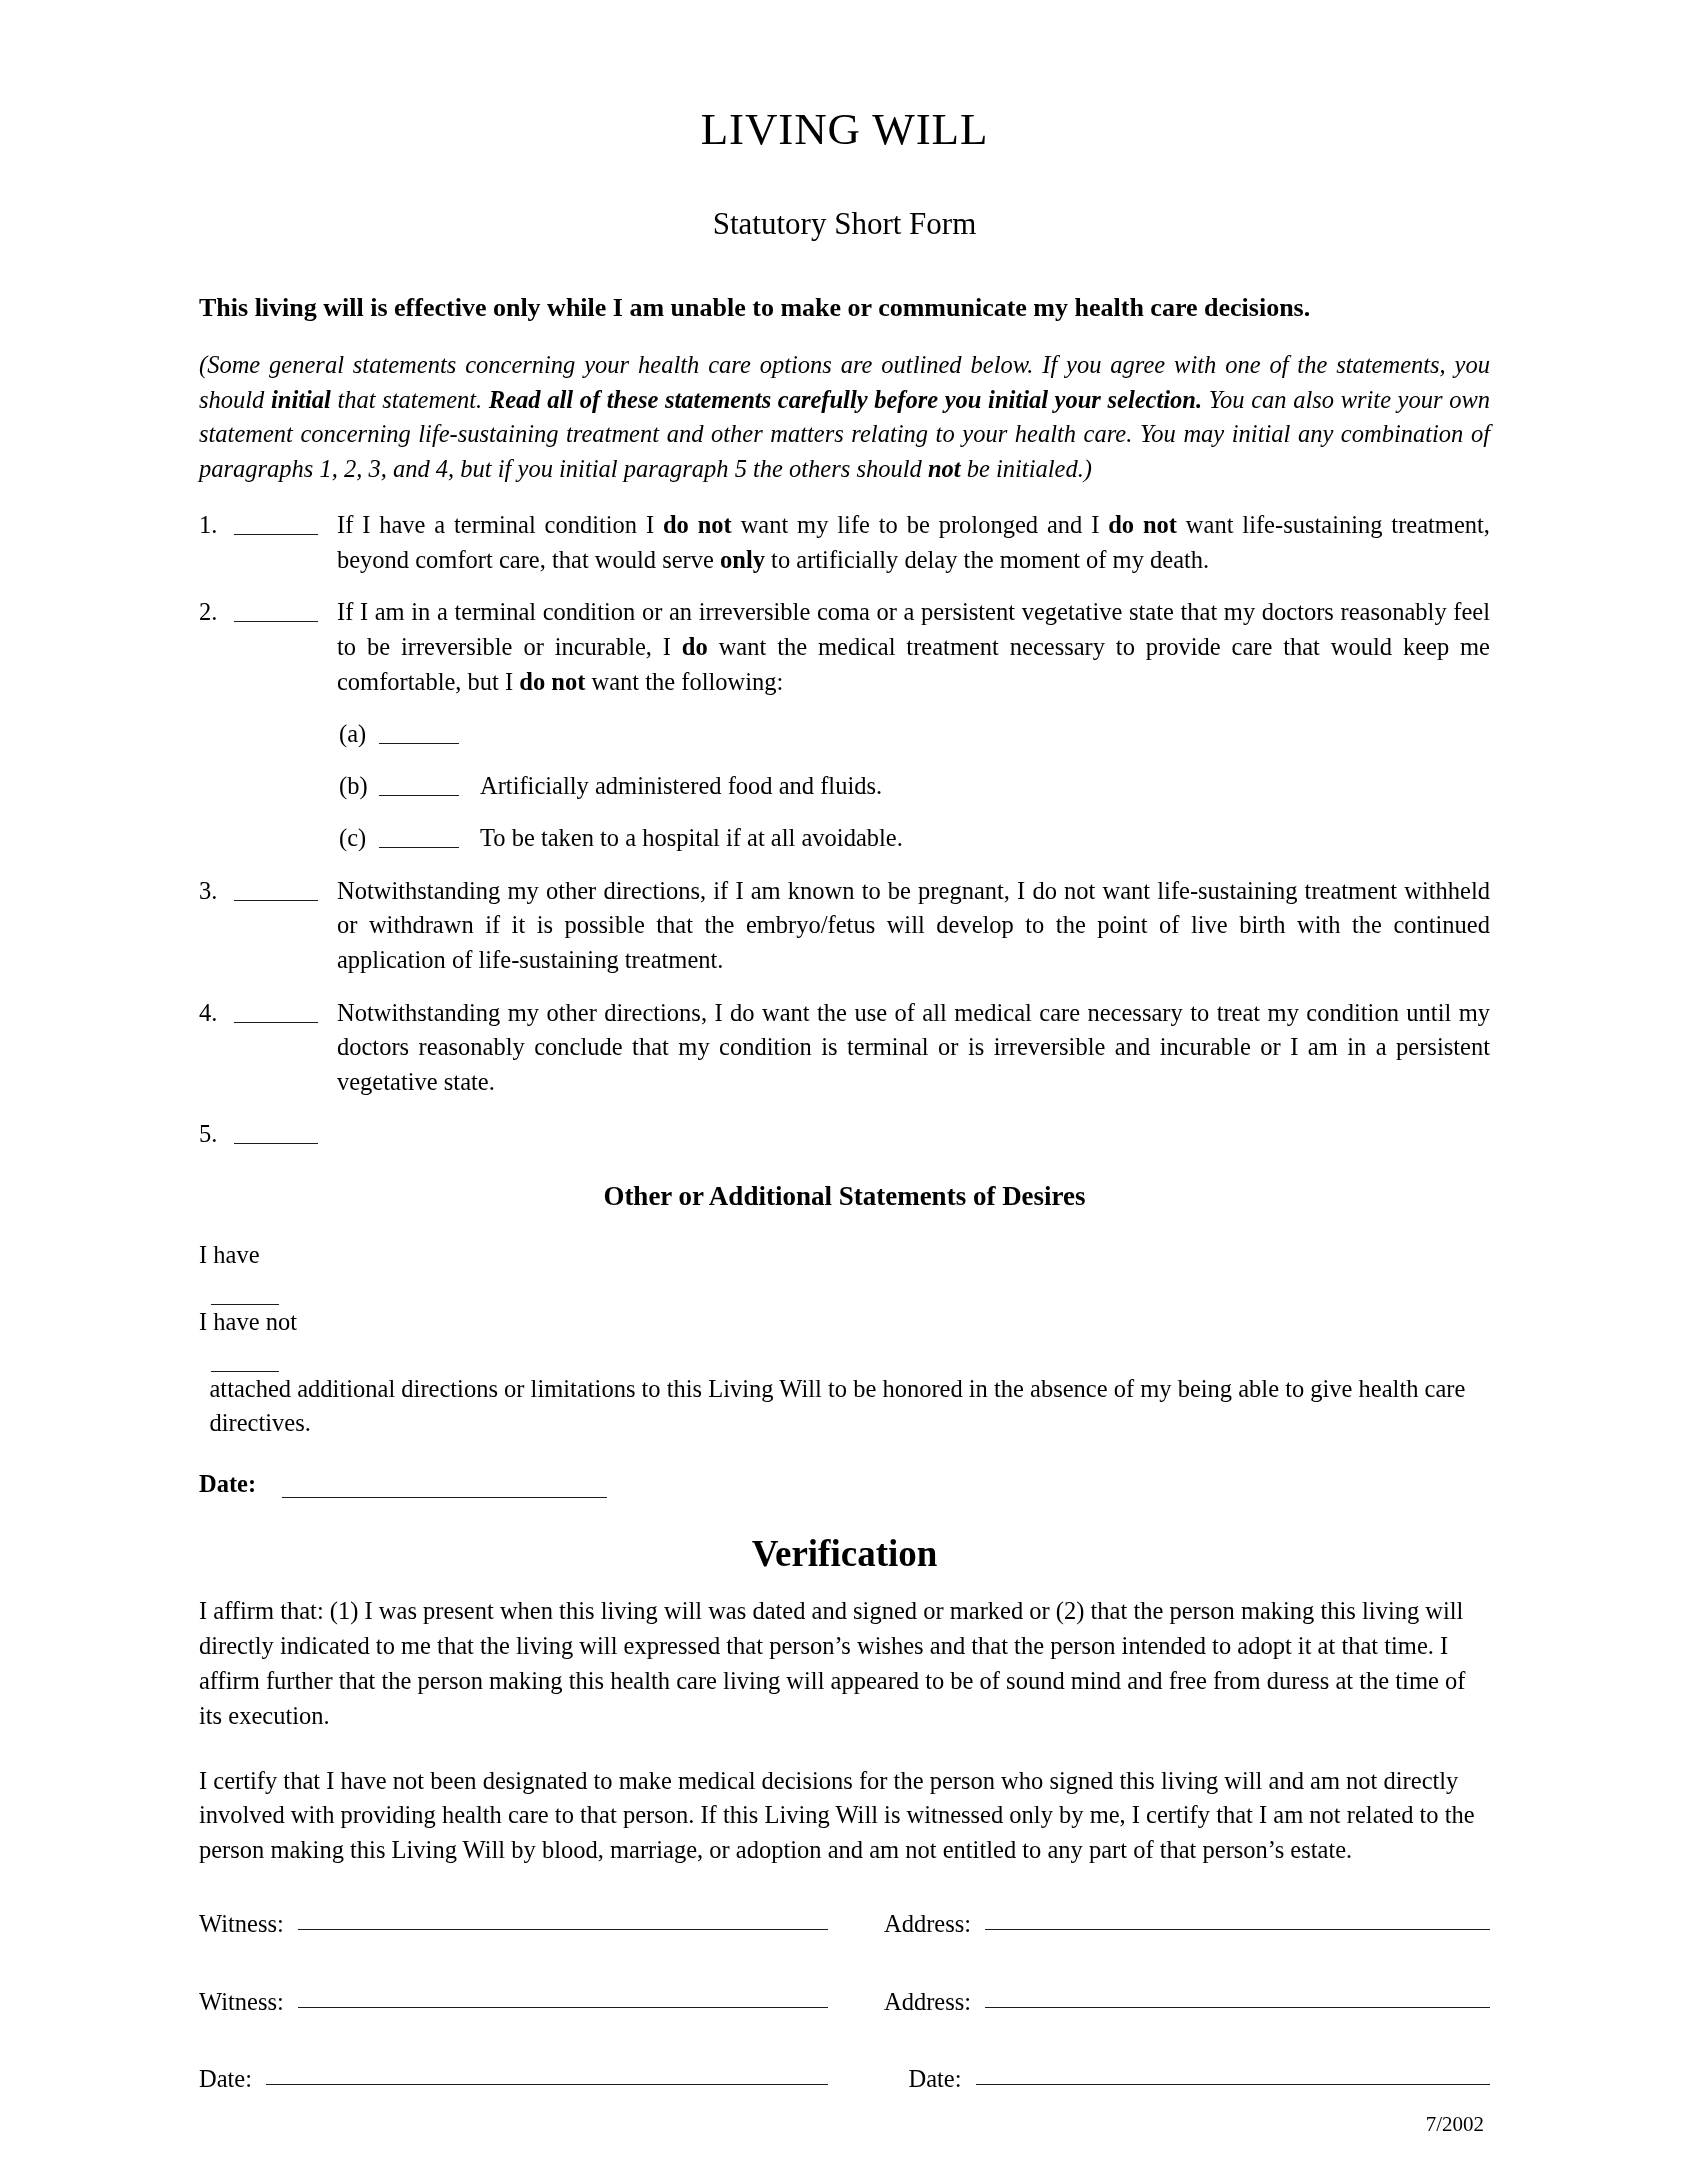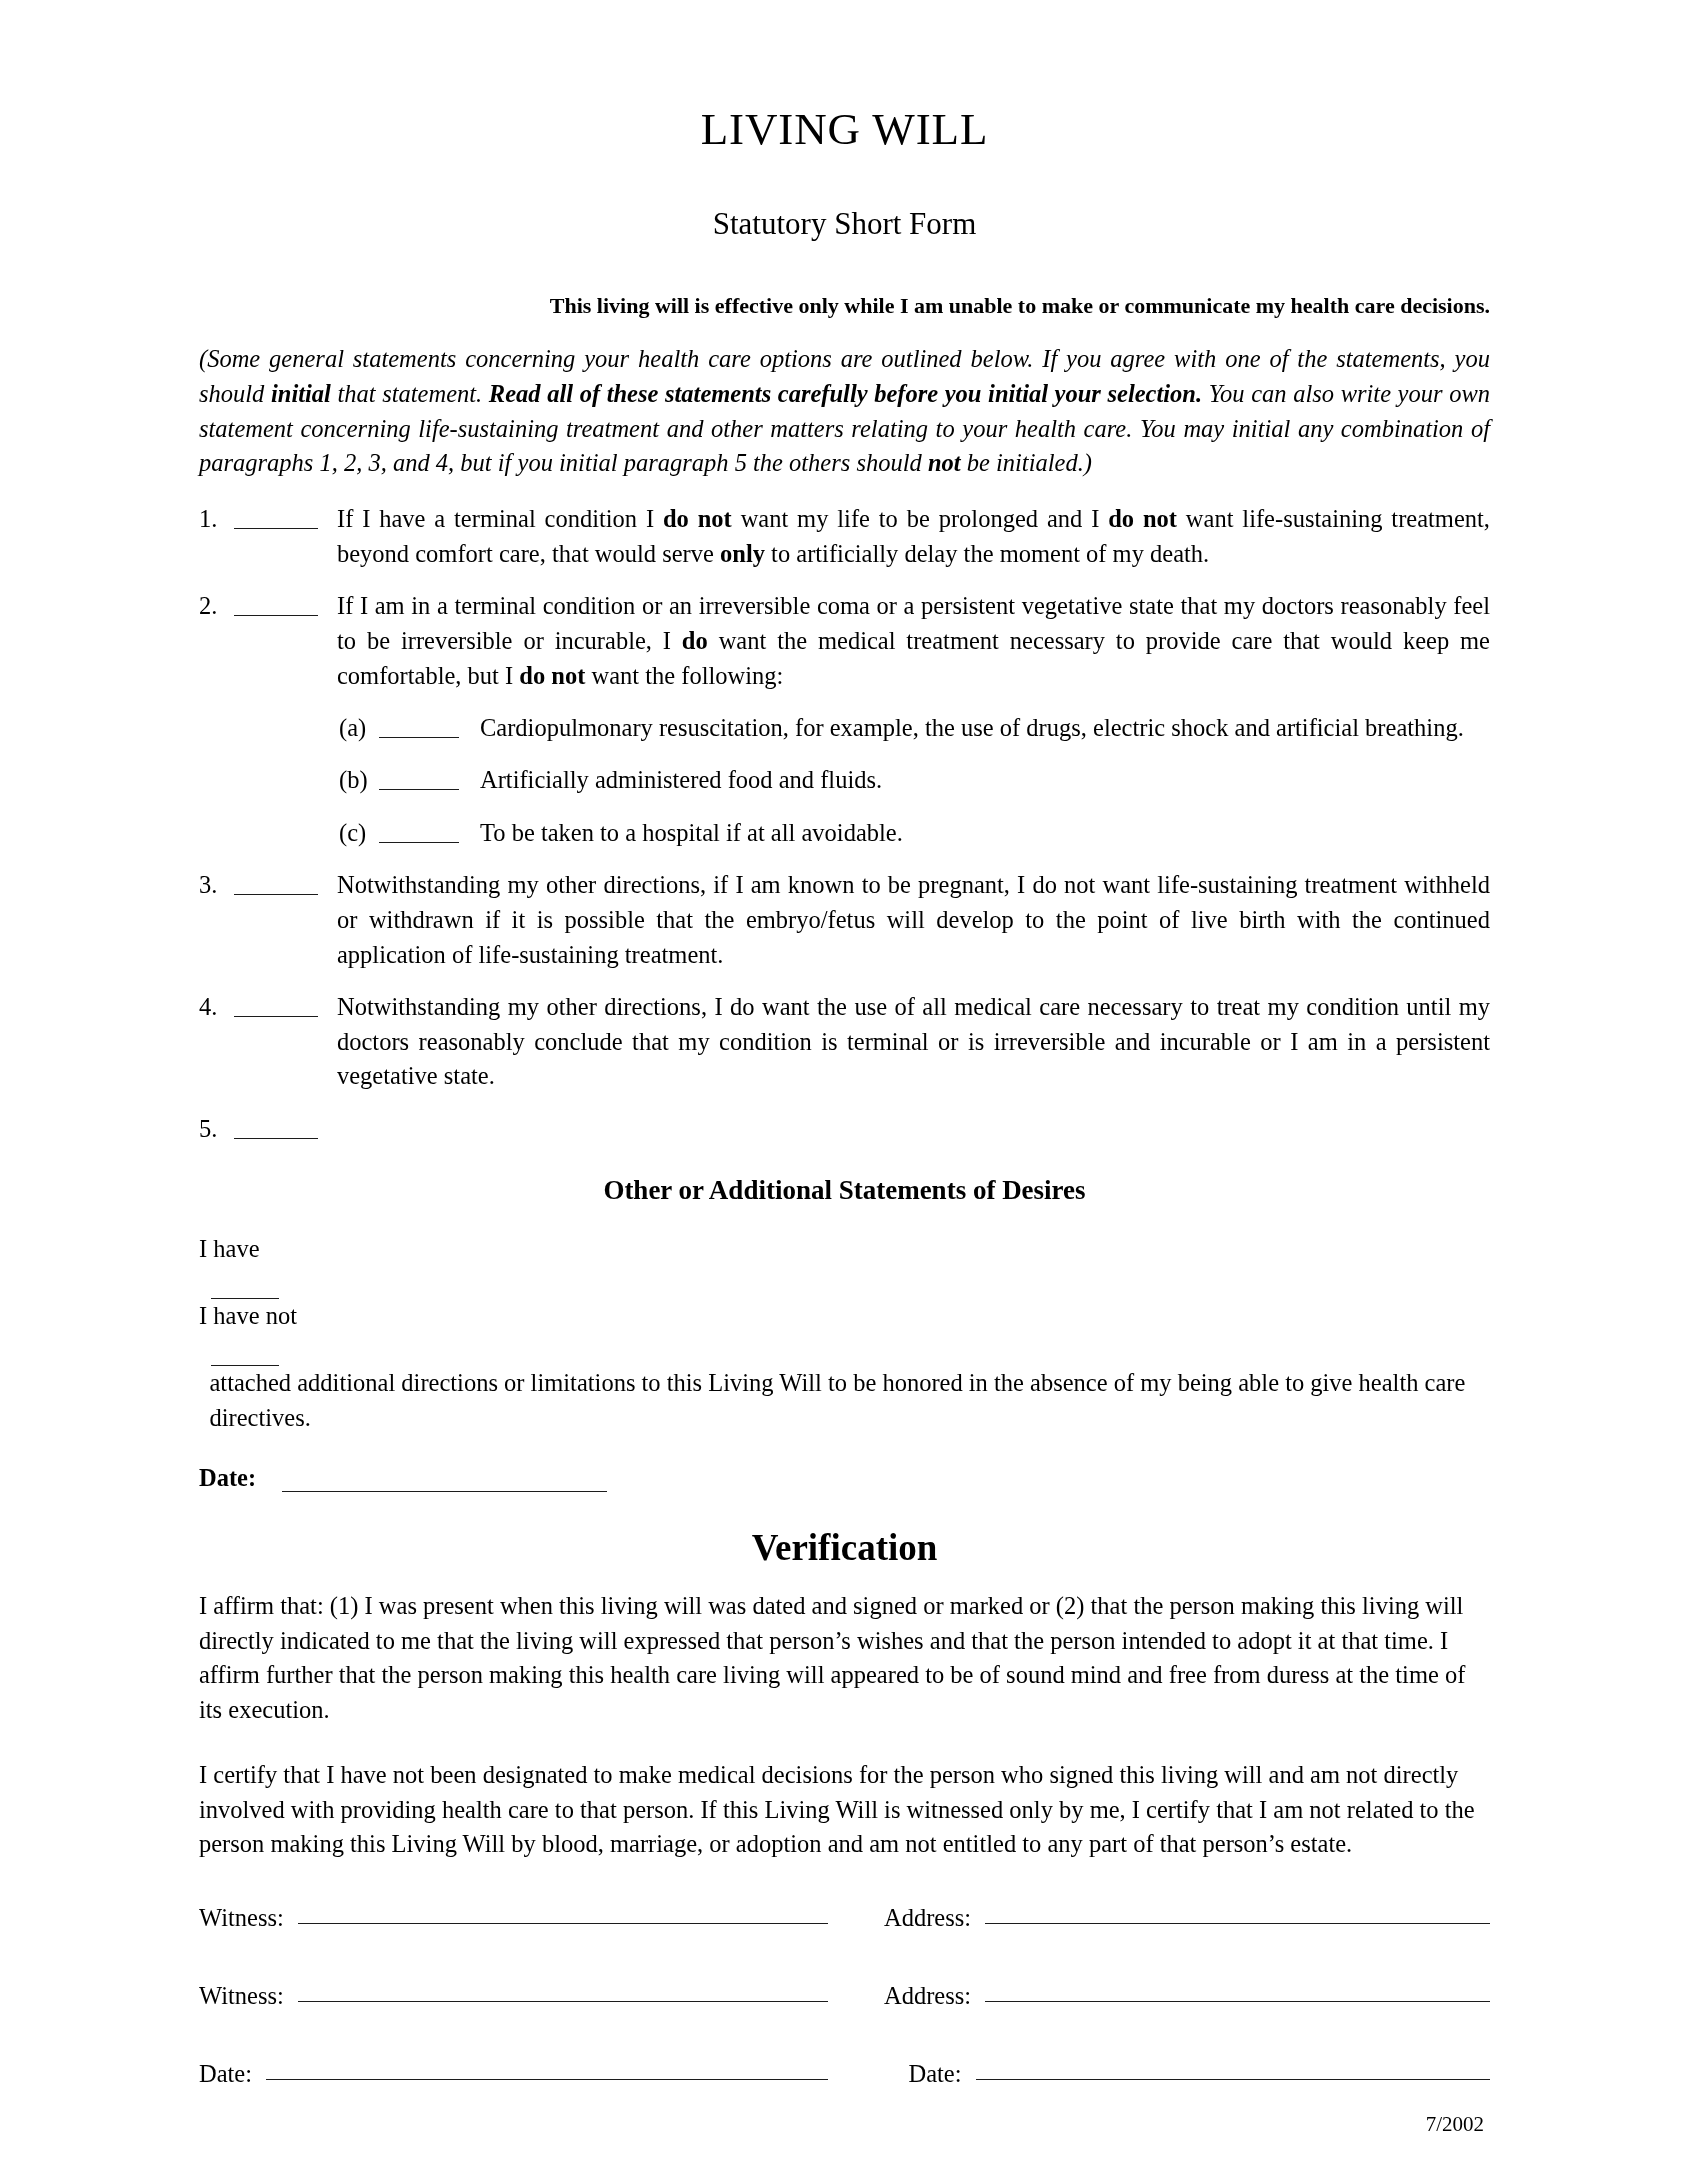--- a/index.html
+++ b/index.html
@@ -25,23 +25,22 @@
     margin: 0 0 40px 0;
   }
   .doc-subtitle {
     font-size: 31px;
     font-weight: 400;
     text-align: center;
     margin: 0 0 44px 0;
   }
   .effective {
     font-weight: bold;
-    font-size: 22px;
+    font-size: 26px;
     margin: 0 0 21px 0;
-    text-align: right;
   }
   .instructions {
     font-style: italic;
     text-align: justify;
     margin: 0 0 21px 0;
   }
   .seg-bold { font-weight: bold; }
   .blank {
     display: inline-block;
     border-bottom: 1.7px solid #1c1c1c;
@@ -131,21 +130,20 @@
 
   <div class="item">
     <span class="num">2.</span>
     <span class="blank"></span>
     <div class="itext"><span>If I am in a terminal condition or an irreversible coma or a persistent vegetative state that my doctors reasonably feel to be irreversible or incurable, I </span><span class="seg-bold">do</span><span> want the medical treatment necessary to provide care that would keep me comfortable, but I </span><span class="seg-bold">do not</span><span> want the following:</span></div>
   </div>
 
   <div class="subitem">
     <span class="subnum">(a)</span>
     <span class="blank"></span>
-    <div class="itext"><span>Cardiopulmonary resuscitation, for example, the use of drugs, electric shock and artificial breathing.</span></div>
   </div>
 
   <div class="subitem">
     <span class="subnum">(b)</span>
     <span class="blank"></span>
     <div class="itext"><span>Artificially administered food and fluids.</span></div>
   </div>
 
   <div class="subitem">
     <span class="subnum">(c)</span>

